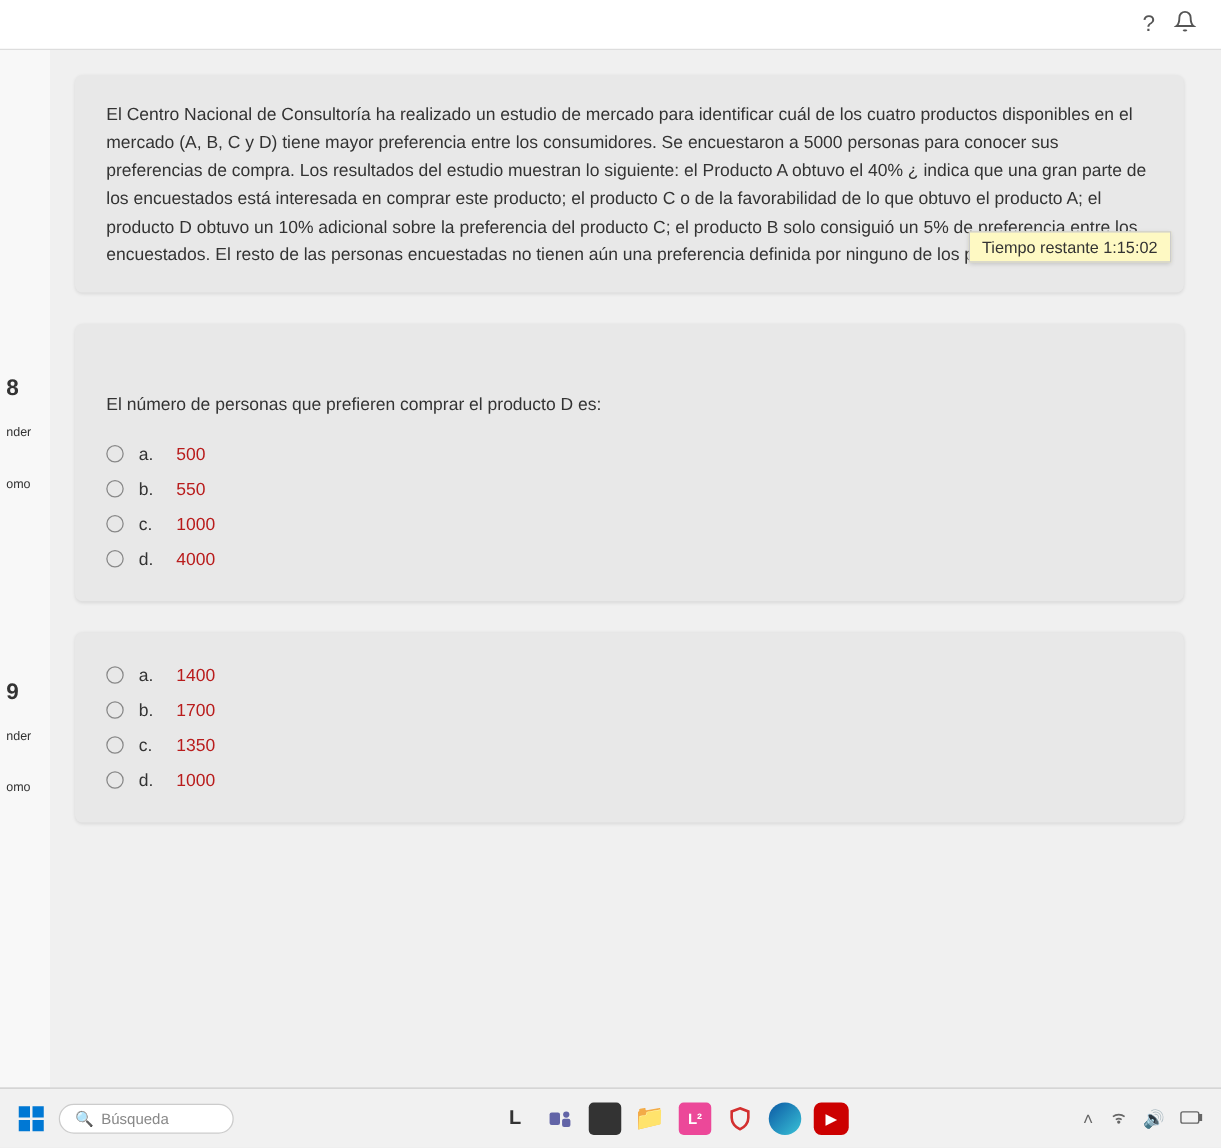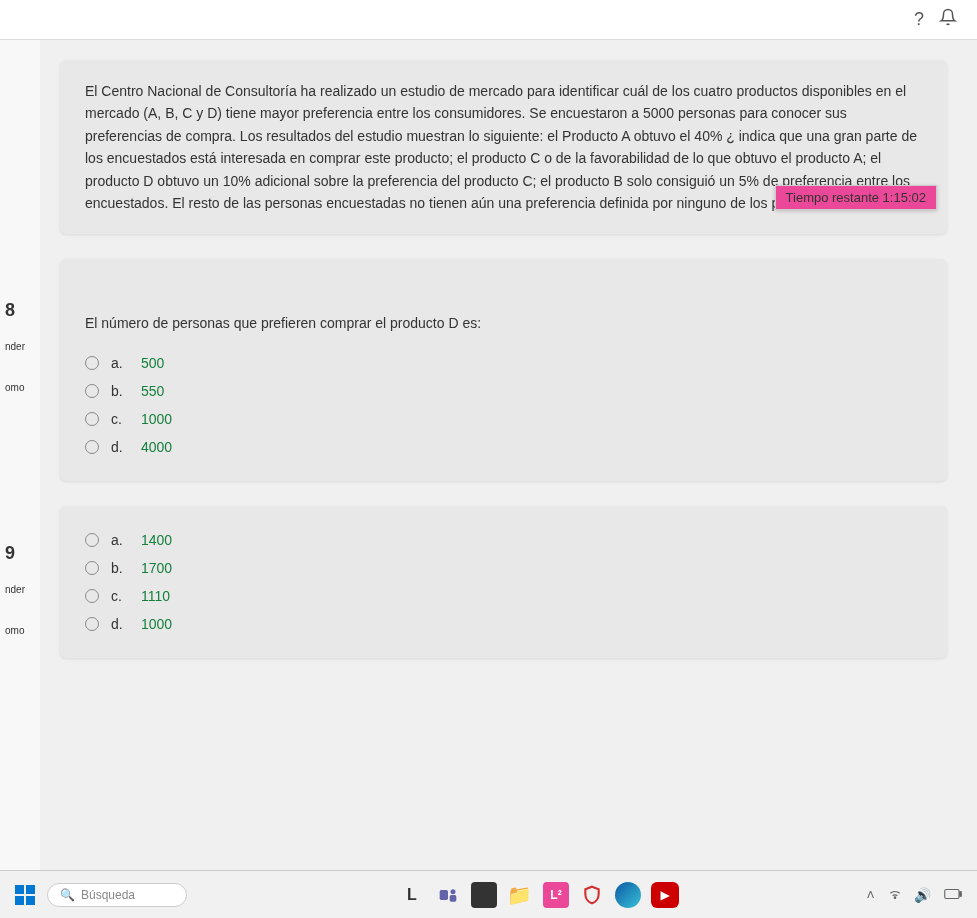--- a/index.html
+++ b/index.html
@@ -14,23 +14,23 @@
 .sidebar-num { font-size: 18px; font-weight: bold; color: #333; }
 
 .content { flex: 1; padding: 20px 30px 20px 20px; overflow-y: auto; position: relative; }
 .card { background: #e8e8e8; border-radius: 6px; padding: 20px 25px; margin-bottom: 25px; box-shadow: 0 1px 3px rgba(0,0,0,0.1); }
 .problem-text { font-size: 14px; line-height: 1.6; color: #333; }
 .question-text { font-size: 14px; color: #333; margin-bottom: 18px; margin-top: 36px; }
 .options { list-style: none; }
 .option-row { display: flex; align-items: center; padding: 6px 0; gap: 12px; }
 .radio { width: 14px; height: 14px; border: 1.5px solid #888; border-radius: 50%; flex-shrink: 0; }
 .option-letter { font-size: 14px; color: #333; width: 18px; }
-.option-text { font-size: 14px; color: #15803d; }
+.option-text { font-size: 14px; color: #b91c1c; }
 
-.timer-tooltip { position: absolute; top: 145px; right: 40px; background: #ec4899; border: 1px solid #ccc; padding: 4px 10px; font-size: 13px; color: #333; box-shadow: 0 1px 4px rgba(0,0,0,0.2); z-index: 10; }
+.timer-tooltip { position: absolute; top: 145px; right: 40px; background: #fef9c3; border: 1px solid #ccc; padding: 4px 10px; font-size: 13px; color: #333; box-shadow: 0 1px 4px rgba(0,0,0,0.2); z-index: 10; }
 
 .taskbar { position: absolute; bottom: 0; left: 0; right: 0; height: 48px; background: rgba(240,240,240,0.95); border-top: 1px solid #ccc; display: flex; align-items: center; padding: 0 15px; gap: 12px; }
 .taskbar-left { display: flex; align-items: center; gap: 12px; }
 .taskbar-center { display: flex; align-items: center; gap: 10px; margin-left: 200px; }
 .taskbar-right { margin-left: auto; display: flex; align-items: center; gap: 12px; color: #666; font-size: 14px; }
 .start-icon { width: 20px; height: 20px; display: grid; grid-template-columns: 1fr 1fr; grid-template-rows: 1fr 1fr; gap: 2px; }
 .start-icon span:nth-child(1){background:#0078d4;} .start-icon span:nth-child(2){background:#0078d4;} .start-icon span:nth-child(3){background:#0078d4;} .start-icon span:nth-child(4){background:#0078d4;}
 .search-box { display: flex; align-items: center; gap: 6px; background: #fff; border: 1px solid #ccc; border-radius: 16px; padding: 4px 12px; width: 140px; font-size: 12px; color: #888; }
 .task-icon { width: 26px; height: 26px; border-radius: 4px; display: flex; align-items: center; justify-content: center; font-size: 16px; }
 .icon-blue { background: #ec4899; color: #fff; font-weight: bold; font-size: 12px; }
@@ -107,21 +107,21 @@
           <span class="option-text">1400</span>
         </li>
         <li class="option-row">
           <span class="radio"></span>
           <span class="option-letter">b.</span>
           <span class="option-text">1700</span>
         </li>
         <li class="option-row">
           <span class="radio"></span>
           <span class="option-letter">c.</span>
-          <span class="option-text">1110</span>
+          <span class="option-text">1350</span>
         </li>
         <li class="option-row">
           <span class="radio"></span>
           <span class="option-letter">d.</span>
           <span class="option-text">1000</span>
         </li>
       </ul>
     </div>
 
   </div>

